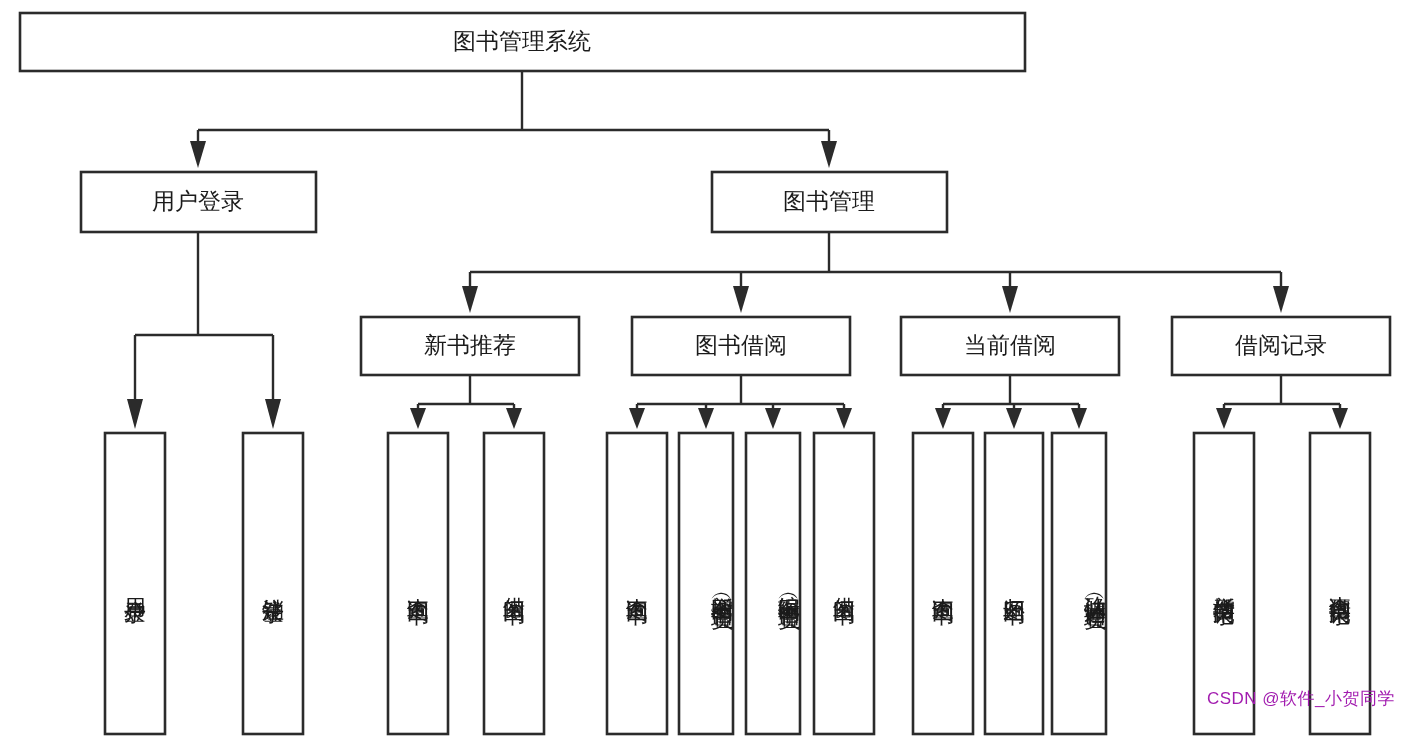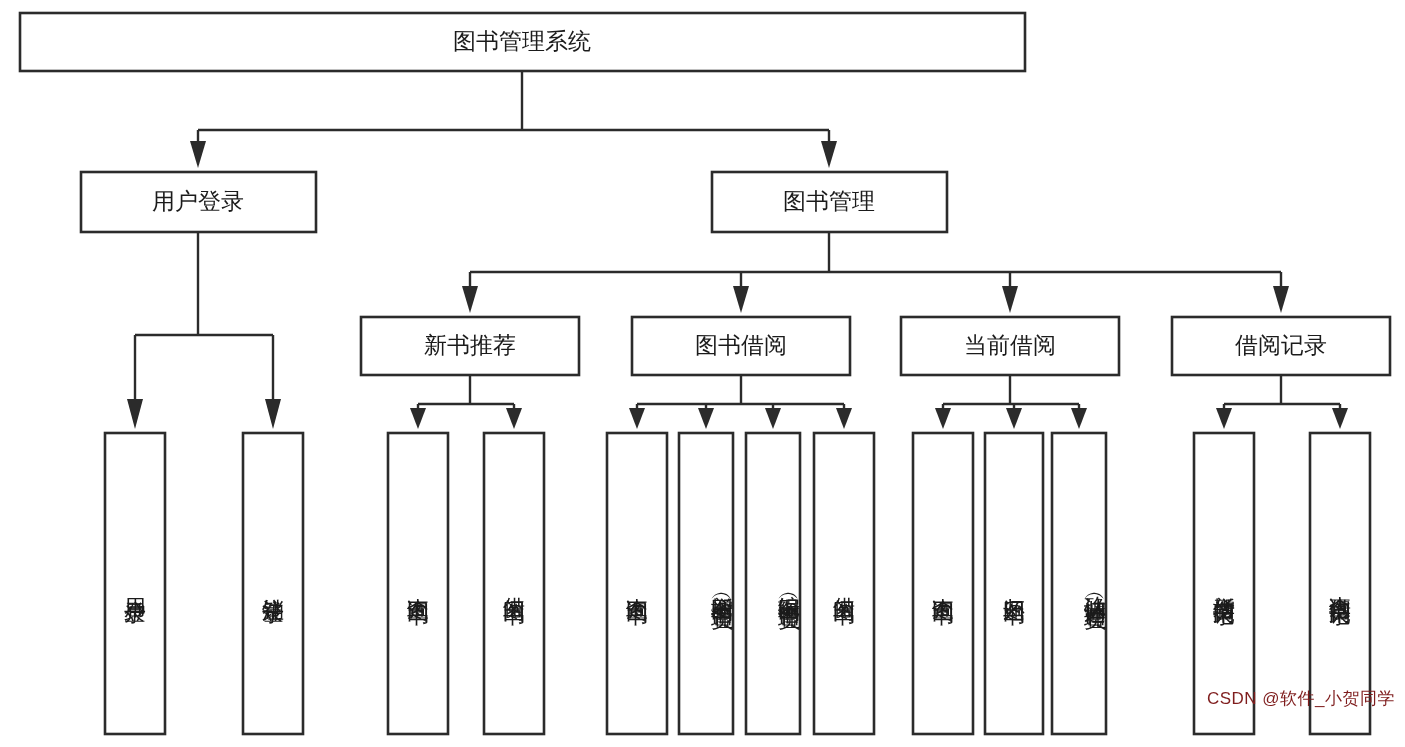--- a/index.html
+++ b/index.html
@@ -68,21 +68,21 @@
     justify-content: center;
     text-align: center;
     pointer-events: none;
   }
   .watermark {
     position: absolute;
     right: 10px;
     bottom: 4px;
     font-family: "Liberation Sans", "DejaVu Sans", sans-serif;
     font-size: 17px;
-    color: #7f1d1d;
+    color: #a21caf;
     letter-spacing: 0.5px;
     white-space: nowrap;
   }
 </style>
 </head>
 <body>
 
 <div id="diagram-root">
 
   <svg class="flowchart" viewBox="0 0 1405 747">

